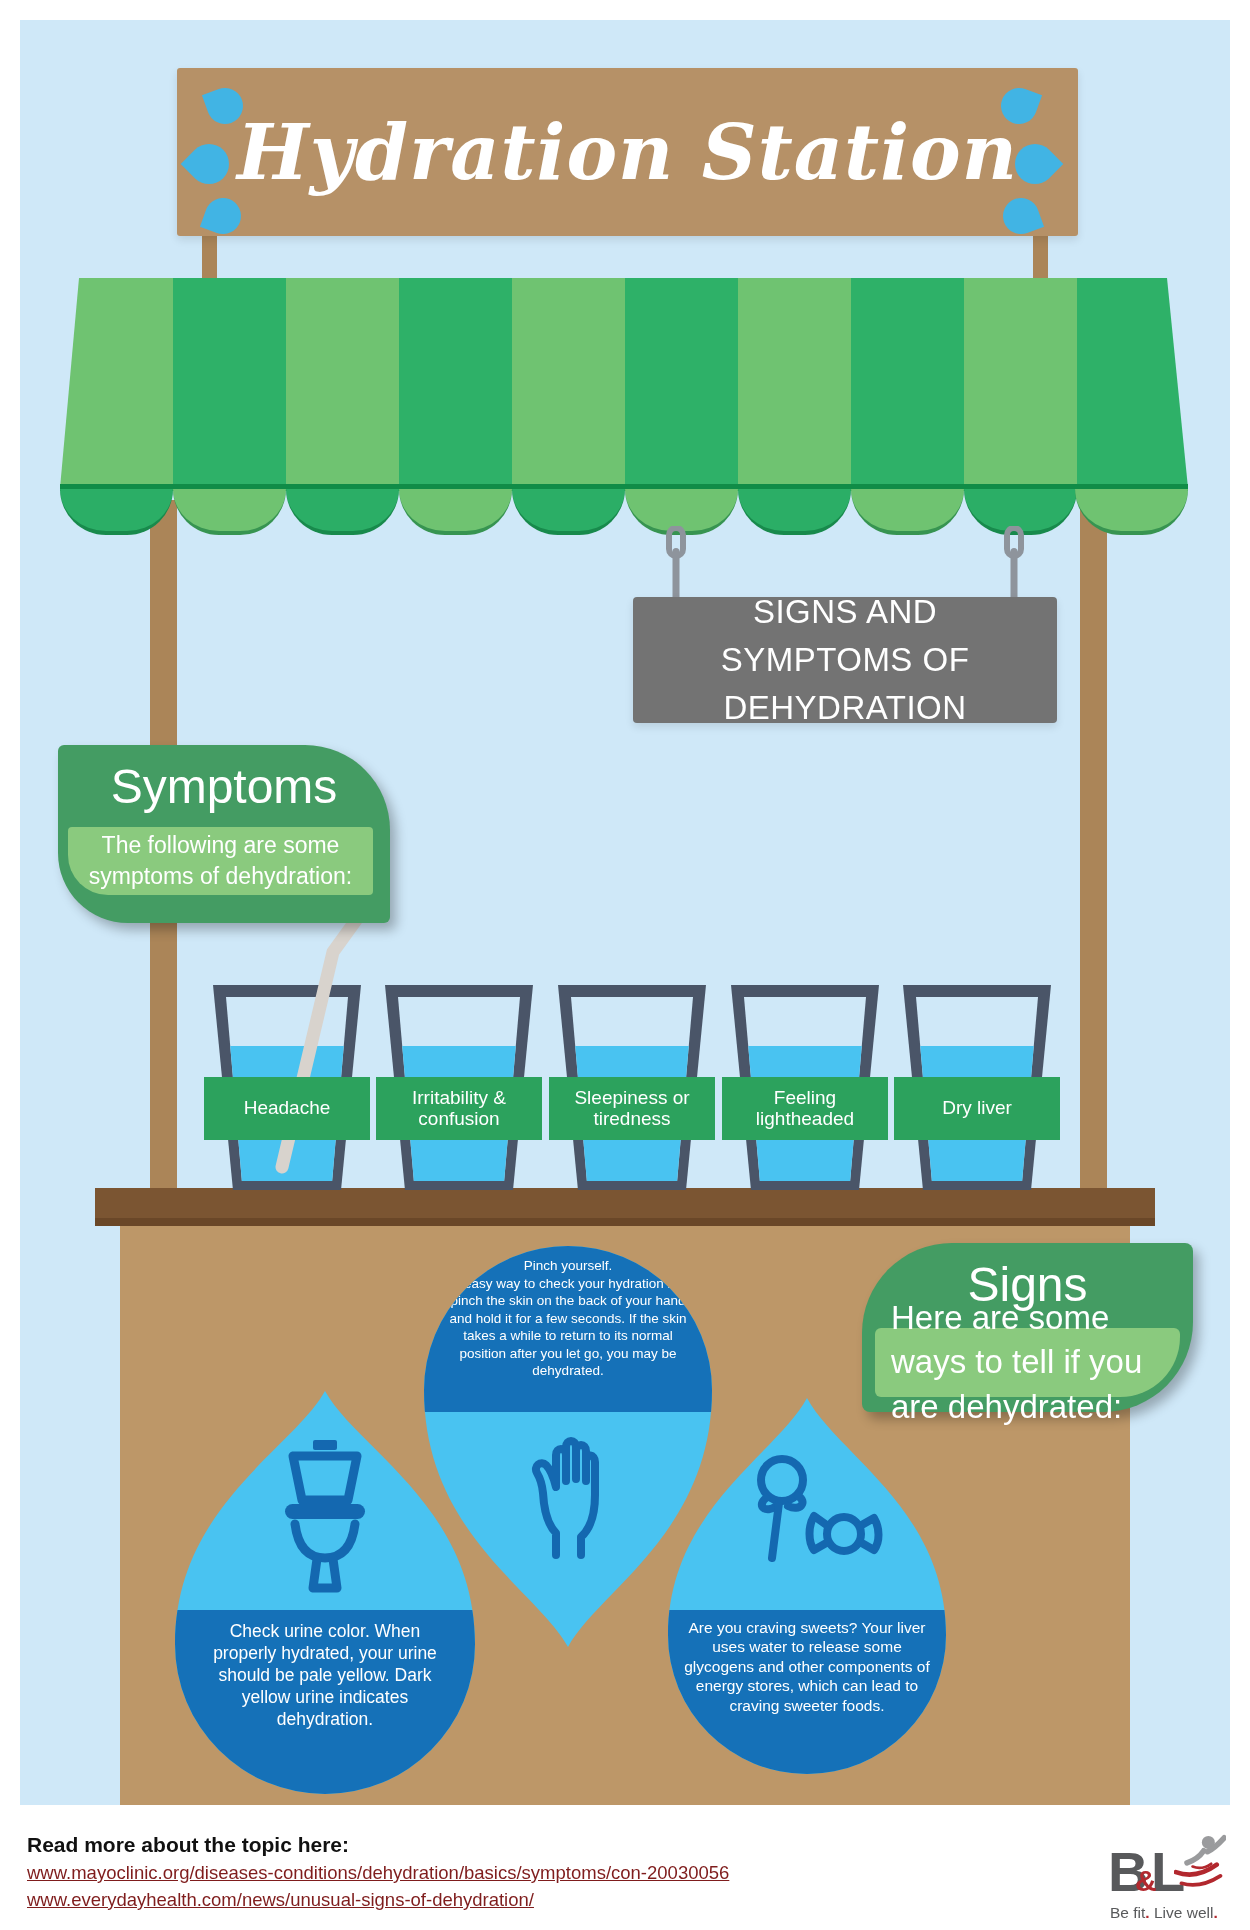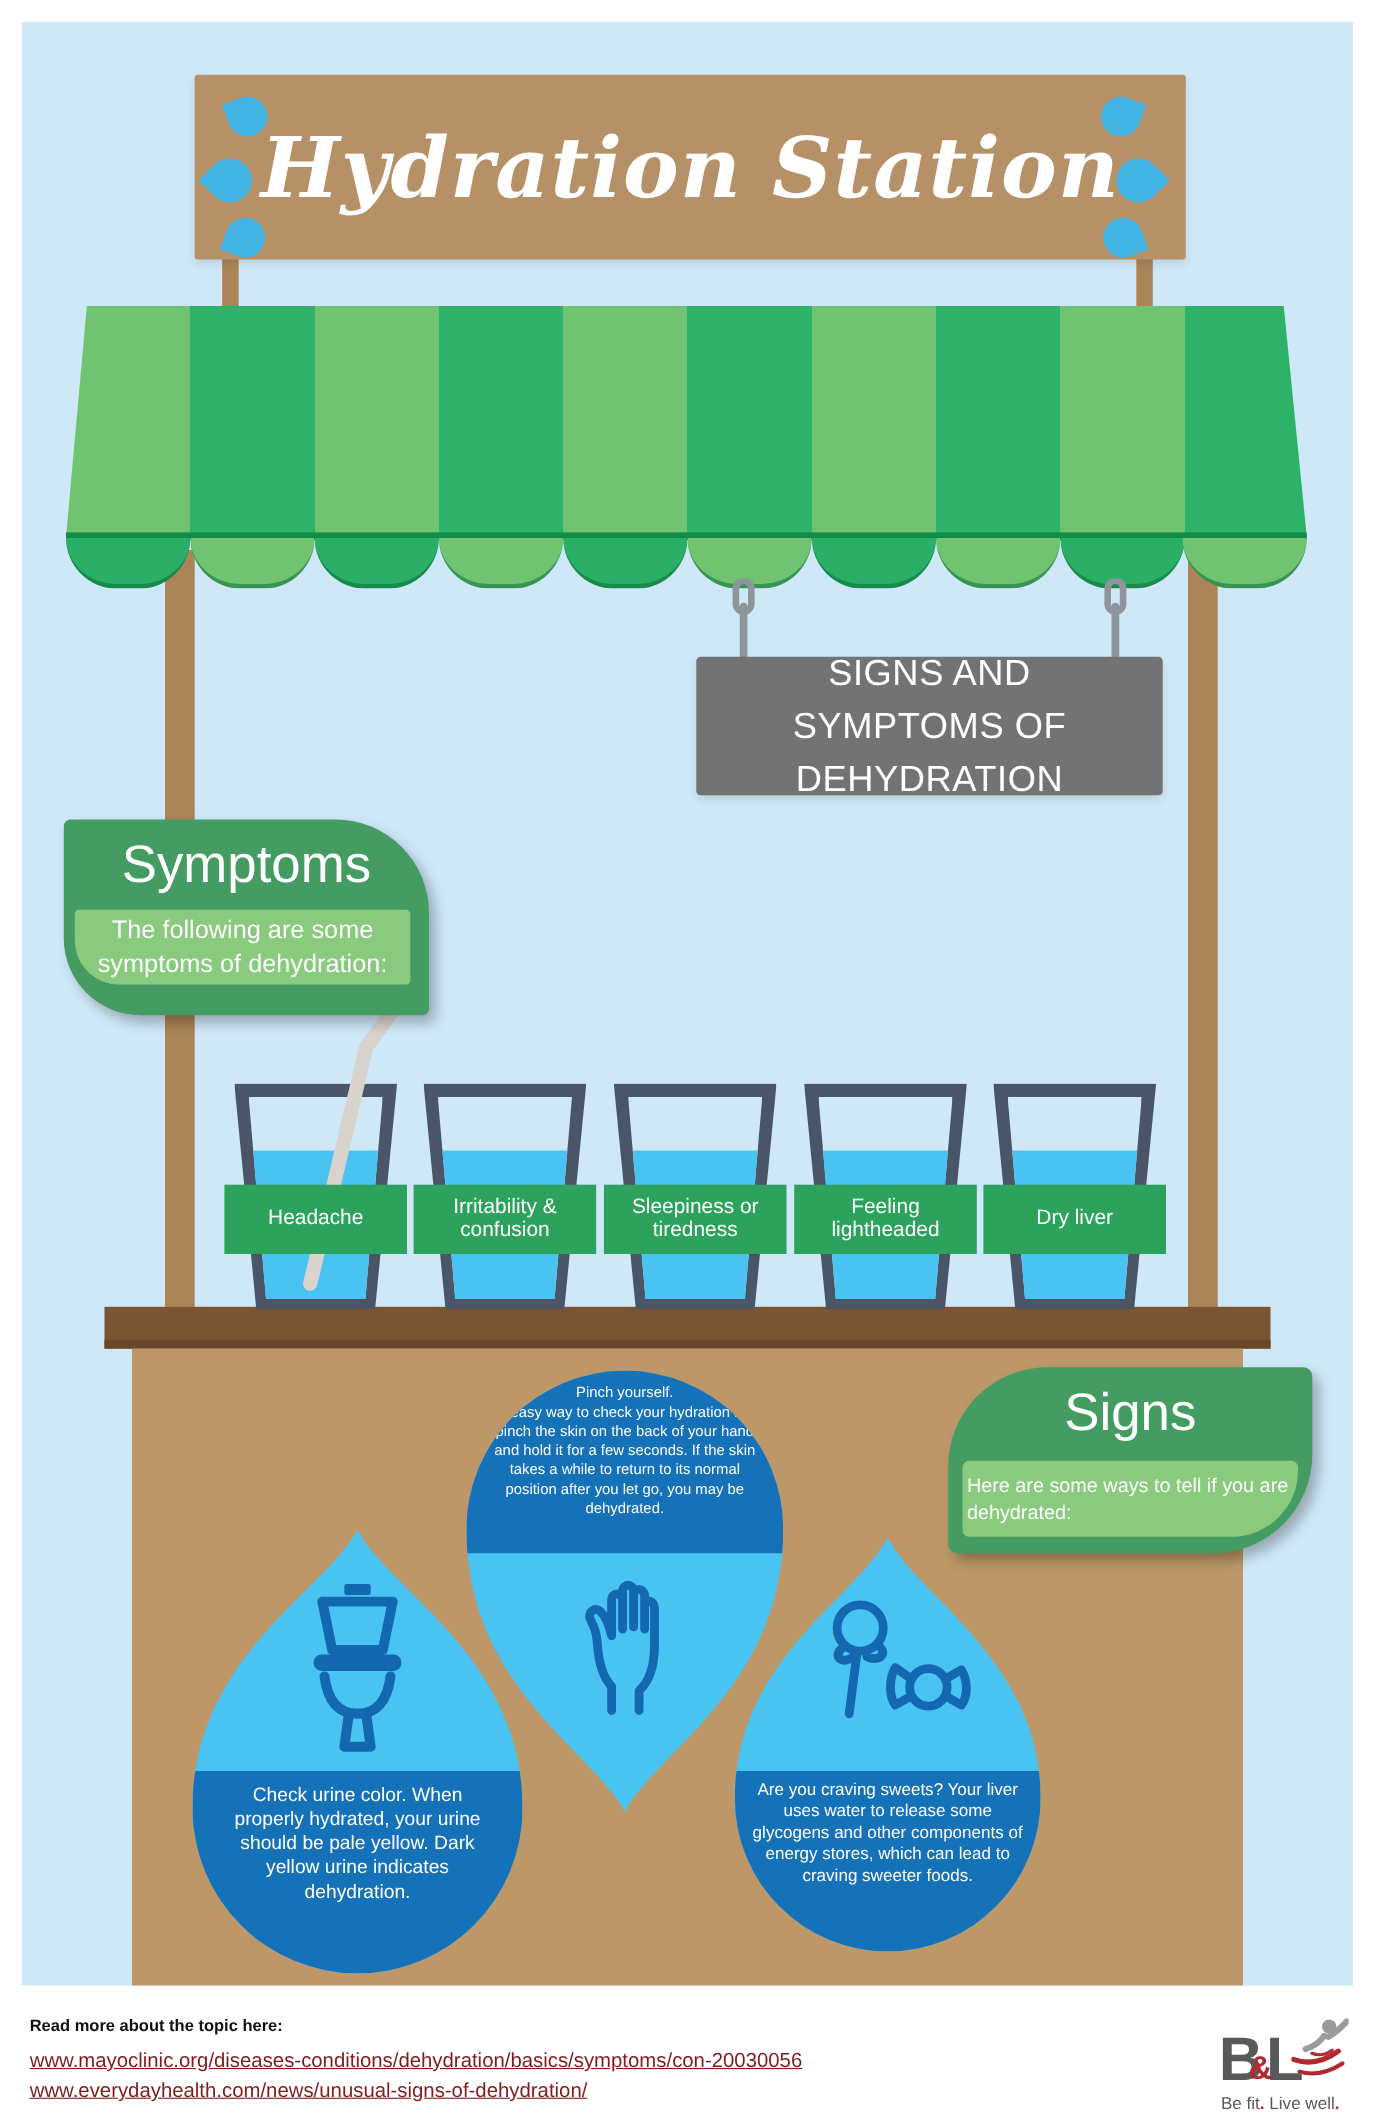--- a/index.html
+++ b/index.html
@@ -58,22 +58,22 @@
   .symptoms-callout .callout-inner{left:10px;top:82px;width:363px;height:68px;border-radius:4px 4px 4px 40px;
               display:flex;align-items:center;justify-content:center;text-align:center;
               font-size:23px;line-height:1.35;}
   .symptoms-callout .callout-inner{width:363px;}
   .symptoms-callout .callout-inner{left:10px;width:363px;}
   
   .symptoms-callout .callout-inner{left:10px;top:82px;width:363px;}
   .symptoms-callout{width:332px;}
   .symptoms-callout .callout-inner{width:305px;}
   .signs-callout .callout-inner{left:13px;top:85px;width:305px;height:69px;border-radius:6px 6px 60px 6px;
-              display:flex;align-items:center;padding-left:4px;box-sizing:border-box;
-              font-size:18px;line-height:1.35;}
+              display:flex;align-items:center;padding-left:16px;box-sizing:border-box;
+              font-size:33px;line-height:1.35;}
 
   
   .straw{left:270px;top:890px;width:112px;height:290px;z-index:1;}
 
   
   .cup{top:985px;width:148px;height:205px;}
   .cup-glass{position:absolute;inset:0;background:#4a5568;
              clip-path:polygon(0 0,100% 0,86.5% 100%,13.5% 100%);}
   .cup-inner{position:absolute;left:13px;right:13px;top:12px;bottom:9px;background:#cfe8f8;
              clip-path:polygon(0 0,100% 0,87% 100%,13% 100%);}
@@ -96,21 +96,21 @@
   .drop-urine .drop-textwrap{clip-path:circle(150px at 153px 259px);}
   .drop-pinch .drop-textwrap{clip-path:circle(144px at 153px 147px);}
   .drop-sweets .drop-textwrap{clip-path:circle(139px at 145px 243px);}
   .drop-text{position:absolute;color:#ffffff;text-align:center;}
   .drop-urine .drop-text{left:25px;right:25px;top:236px;font-size:17.5px;line-height:1.25;}
   .drop-pinch .drop-text{left:24px;right:24px;top:14px;font-size:13.5px;line-height:1.3;}
   .drop-pinch .drop-lead{display:block;}
   .drop-sweets .drop-text{left:22px;right:22px;top:226px;font-size:15.5px;line-height:1.25;}
 
   
-  .footer-heading{left:27px;top:1833px;font-size:15px;font-weight:bold;color:#111111;}
+  .footer-heading{left:27px;top:1833px;font-size:21px;font-weight:bold;color:#111111;}
   .footer-link{font-size:18.5px;color:#7f1d1d;text-decoration:underline;display:block;}
   .link1{left:27px;top:1862px;}
   .link2{left:27px;top:1889px;}
   .logo{left:1108px;top:1830px;width:118px;height:92px;}
   .logo-b,.logo-l{position:absolute;bottom:22px;font-size:56px;font-weight:bold;color:#58595b;line-height:1;}
   .logo-b{left:0;}
   .logo-l{left:43px;}
   .logo-amp{position:absolute;left:27px;bottom:24px;font-size:30px;font-weight:bold;color:#b2282e;z-index:2;}
   .logo-person{position:absolute;right:0;top:2px;}
   .logo-tagline{position:absolute;left:2px;bottom:0;font-size:15.5px;color:#58595b;white-space:nowrap;margin-top:28px;}

